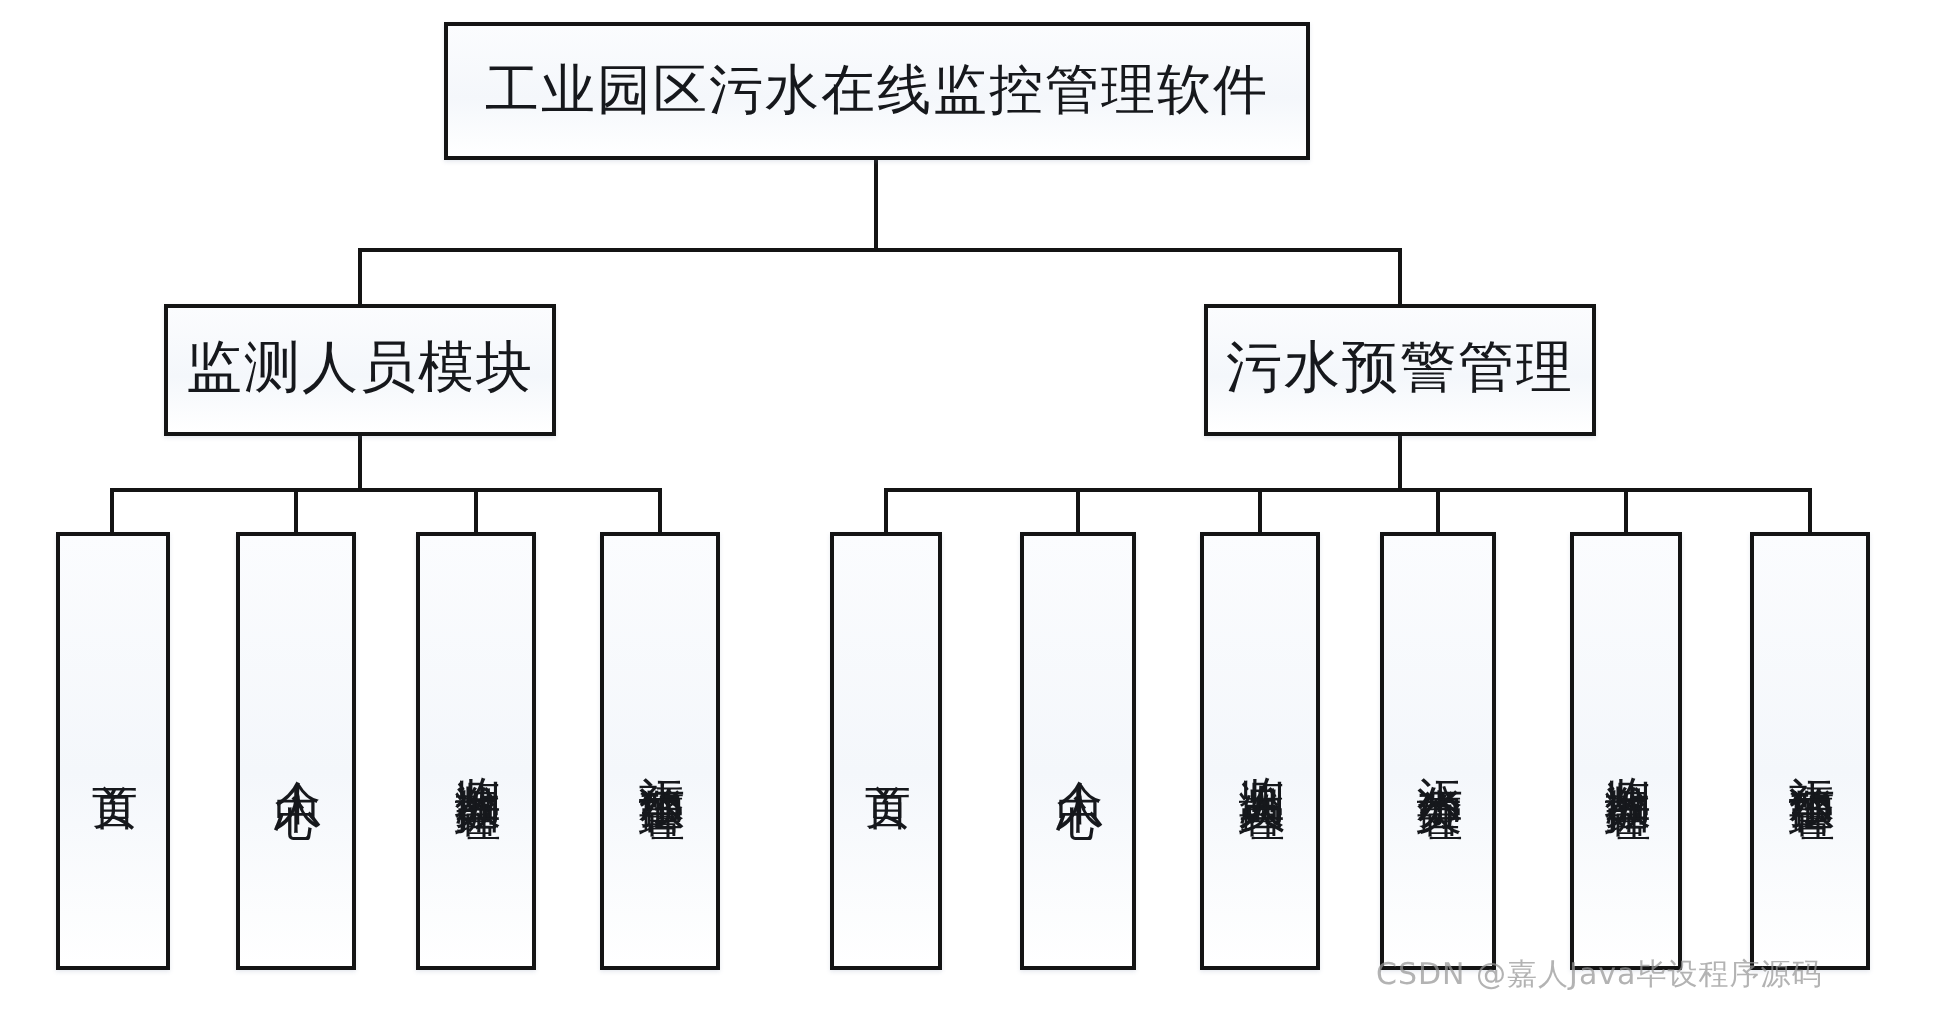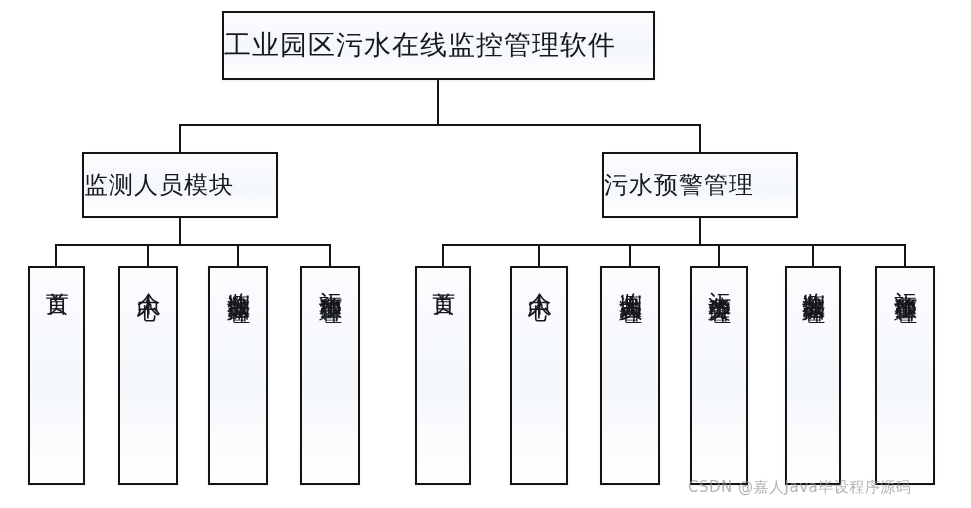--- a/index.html
+++ b/index.html
@@ -25,32 +25,33 @@
   }
 
   .node-box {
     position: absolute;
     box-sizing: border-box;
     border: 2px solid #141414;
     background: linear-gradient(180deg, #fbfcfe 0%, #f4f7fb 55%, #ffffff 100%);
     box-shadow: 0 1px 2px rgba(120,140,170,0.18);
     display: flex;
     align-items: center;
+    justify-content: center;
     color: #16181c;
   }
 
   .node-root {
     font-size: 27px;
     letter-spacing: 1px;
     line-height: 1.1;
     white-space: nowrap;
   }
 
   .node-module {
-    font-size: 24px;
+    font-size: 28px;
     letter-spacing: 1px;
     line-height: 1.1;
     white-space: nowrap;
   }
 
   .node-leaf {
     font-size: 23px;
     line-height: 1.16;
     writing-mode: vertical-rl;
     text-orientation: upright;

